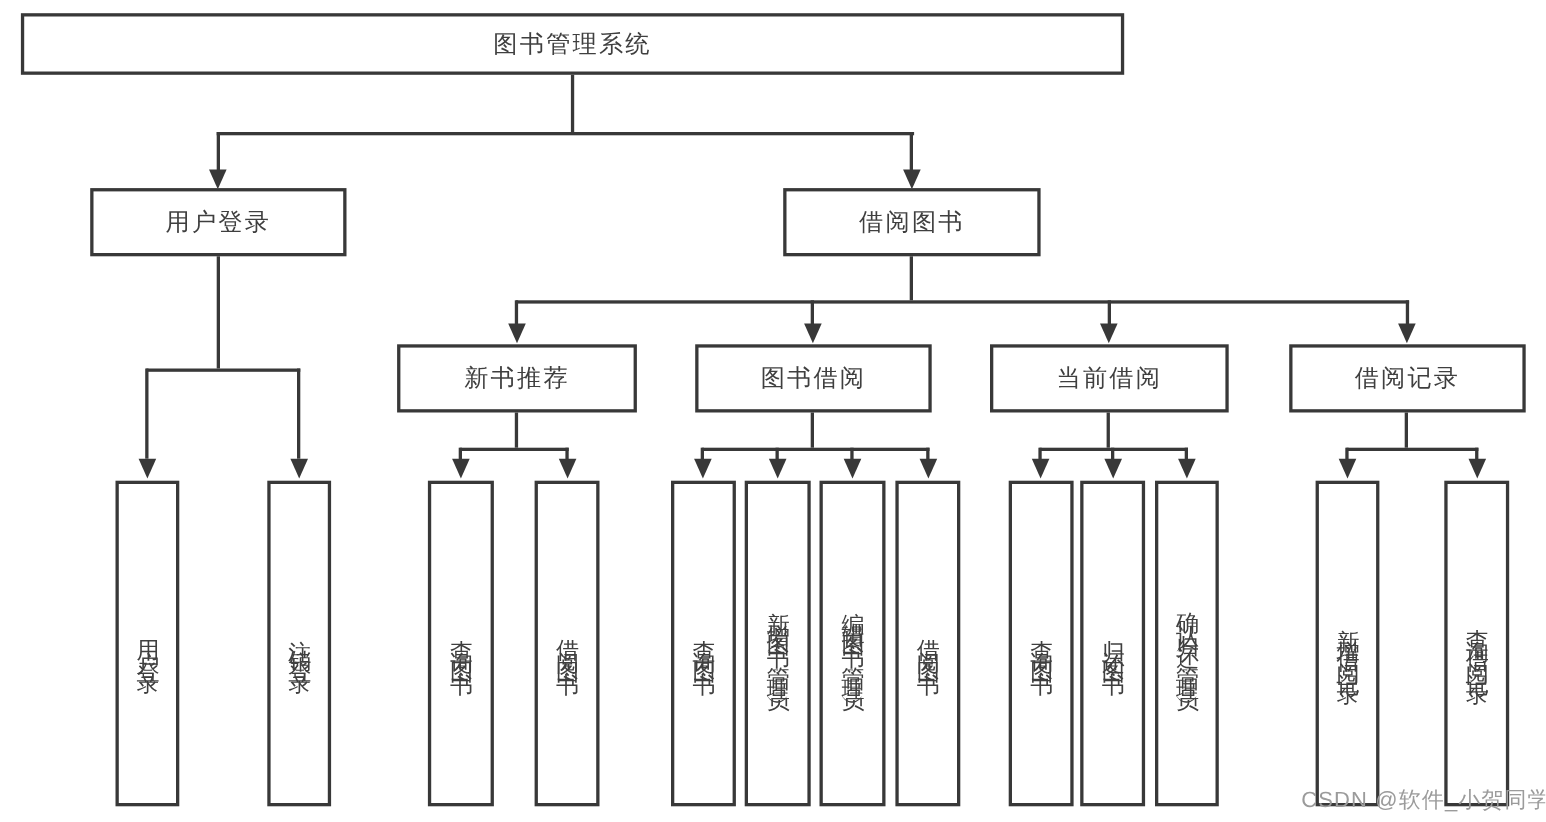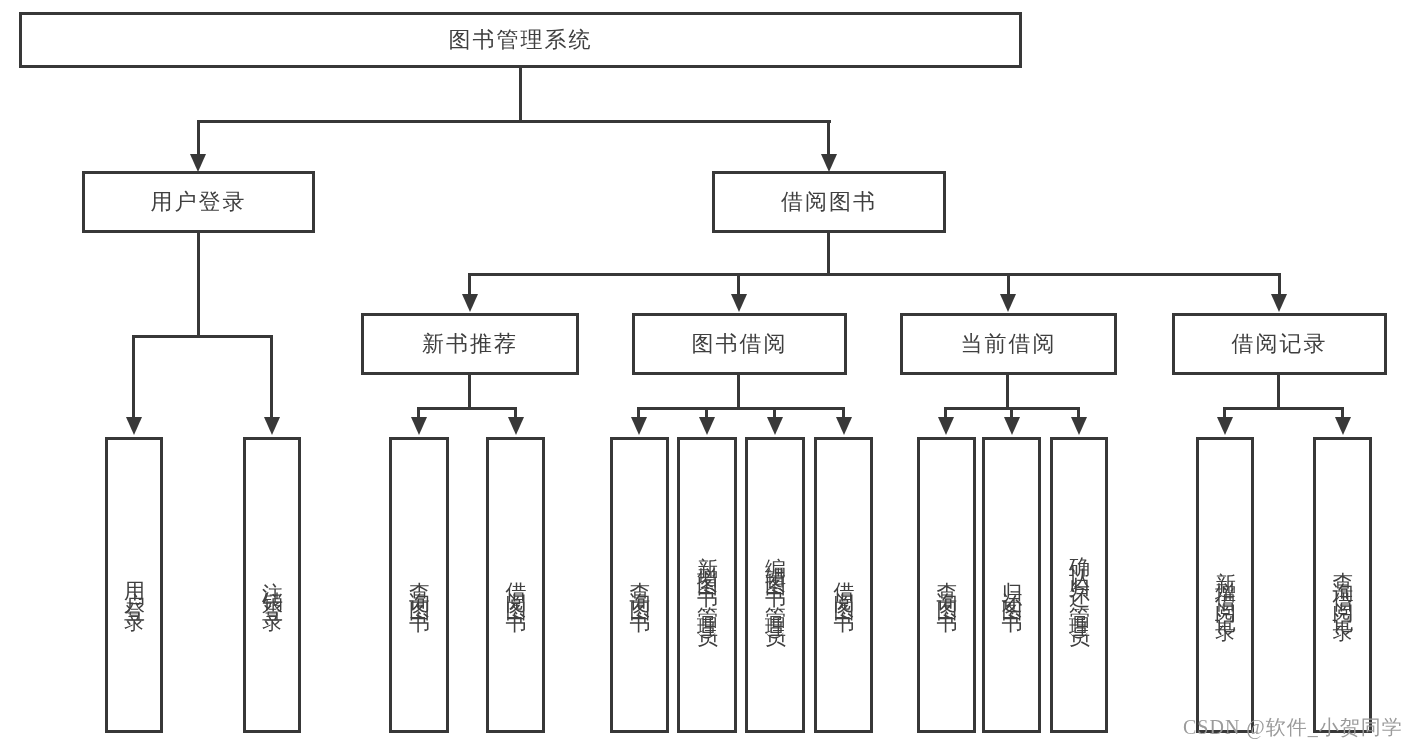--- a/index.html
+++ b/index.html
@@ -1,18 +1,18 @@
 <!DOCTYPE html>
 <html><head>
 <meta charset="utf-8">
 <style>
   html,body{margin:0;padding:0;background:#ffffff;}
   #stage{
     position:relative;width:1405px;height:747px;background:#ffffff;overflow:hidden;
-    font-family:Liberation Serif, serif;
+    font-family:Liberation Sans, sans-serif;
   }
   .box{
     position:absolute;box-sizing:border-box;background:#ffffff;
     border:3px solid #383838;display:flex;align-items:center;justify-content:center;
   }
   .box .t{
     font-size:22px;color:#3f3f3f;letter-spacing:2px;white-space:nowrap;line-height:1.2;
   }
   .leaf .t{
     writing-mode:vertical-rl;text-orientation:mixed;

